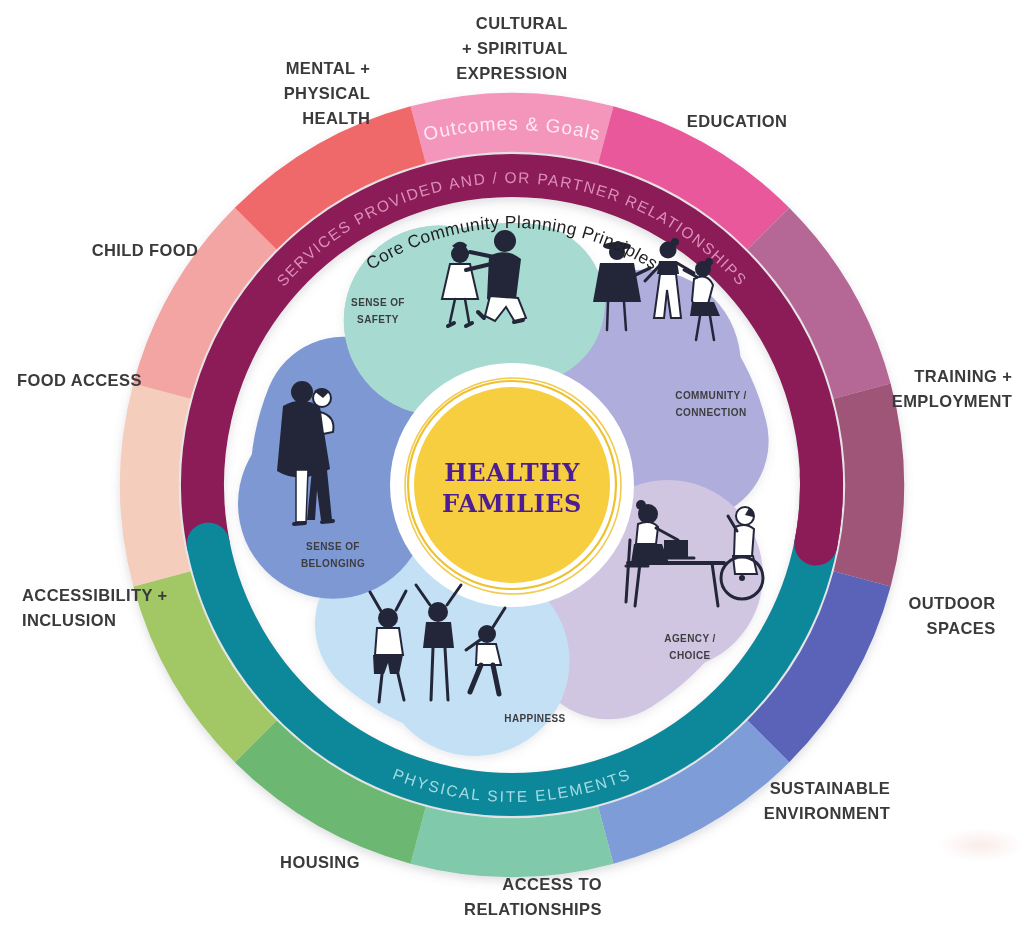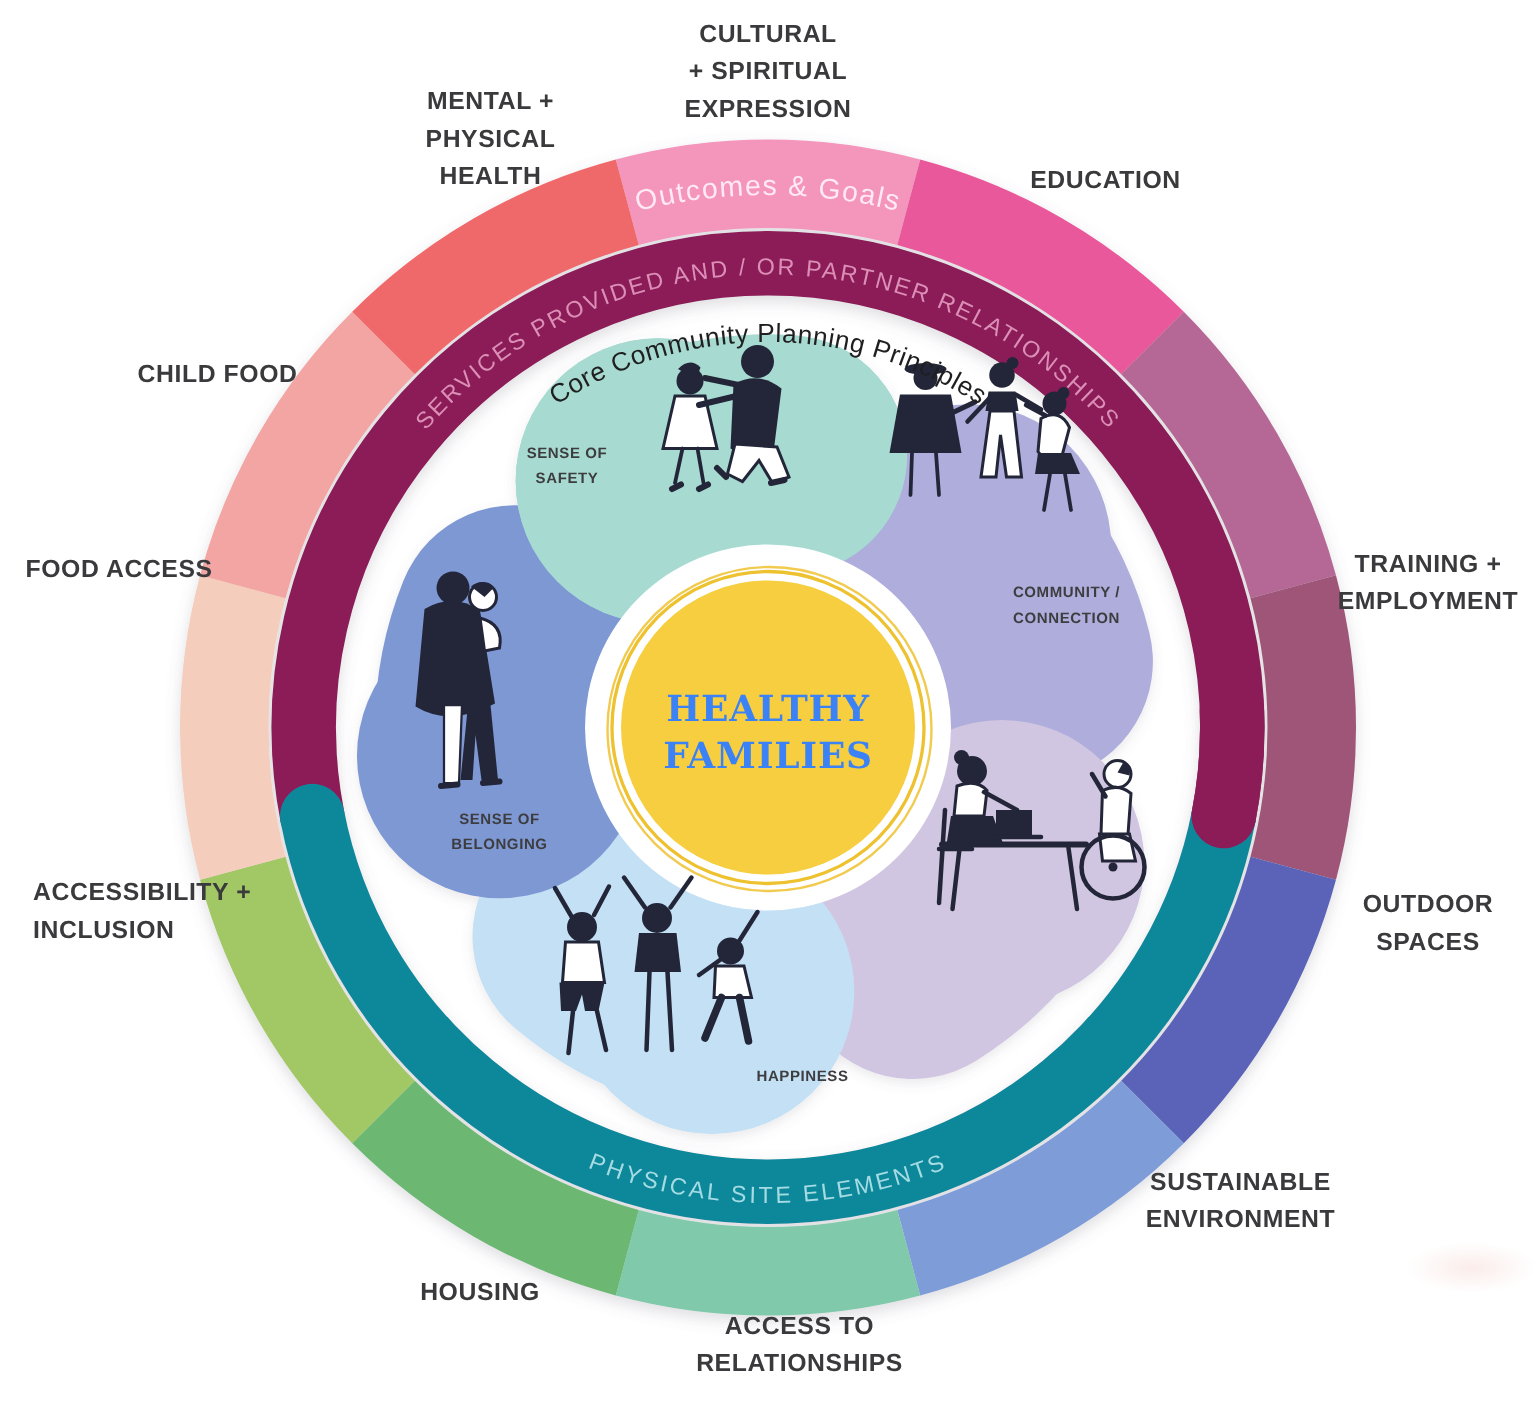--- a/index.html
+++ b/index.html
@@ -3,33 +3,33 @@
 <meta charset="utf-8">
 <style>
   html,body{margin:0;padding:0;background:#ffffff;}
   .stage{
     position:relative;width:1024px;height:937px;background:#ffffff;
     font-family:"Liberation Sans",sans-serif;overflow:hidden;
   }
   .stage svg{position:absolute;left:0;top:0;}
   .olabel{
     position:absolute;font-weight:bold;font-size:16.5px;color:#3a3a3c;
-    letter-spacing:.4px;line-height:1.5;white-space:pre-line;text-align:center;
+    letter-spacing:.4px;line-height:1.5;white-space:pre-line;text-align:right;
     transform:translate(-50%,-50%);
   }
   .olabel.left{transform:translate(0,-50%);text-align:left;}
   .plabel{
     position:absolute;font-weight:bold;font-size:10px;color:#3d3d40;
     letter-spacing:.4px;line-height:1.7;white-space:pre-line;text-align:center;
     transform:translate(-50%,-50%);
   }
   .center-label{
     position:absolute;left:512px;top:488px;transform:translate(-50%,-50%);
     font-family:"DejaVu Serif",serif;font-weight:bold;font-size:24px;
-    letter-spacing:.5px;color:#3b82f6;text-align:center;white-space:pre-line;line-height:1.3;
+    letter-spacing:.5px;color:#4c1d95;text-align:center;white-space:pre-line;line-height:1.3;
   }
   .smudge{
     position:absolute;left:938px;top:828px;width:86px;height:34px;border-radius:50%;
     background:radial-gradient(closest-side,#f6ddd8,rgba(255,255,255,0));opacity:.55;
   }
   text{font-family:"Liberation Sans",sans-serif;}
 </style>
 </head>
 <body>
 
@@ -216,20 +216,22 @@
   <div class="olabel left" style="left:17px;top:380px">FOOD ACCESS</div>
   <div class="olabel" style="left:145px;top:250px">CHILD FOOD</div>
   <div class="olabel" style="left:327px;top:93px">MENTAL +
 PHYSICAL
 HEALTH</div>
 
   <div class="plabel" style="left:378px;top:311px">SENSE OF
 SAFETY</div>
   <div class="plabel" style="left:711px;top:404px">COMMUNITY /
 CONNECTION</div>
+  <div class="plabel" style="left:690px;top:647px">AGENCY /
+CHOICE</div>
   <div class="plabel" style="left:535px;top:718px">HAPPINESS</div>
   <div class="plabel" style="left:333px;top:555px">SENSE OF
 BELONGING</div>
 
   <div class="center-label">HEALTHY
 FAMILIES</div>
 
   <div class="smudge"></div>
 </div>
 

